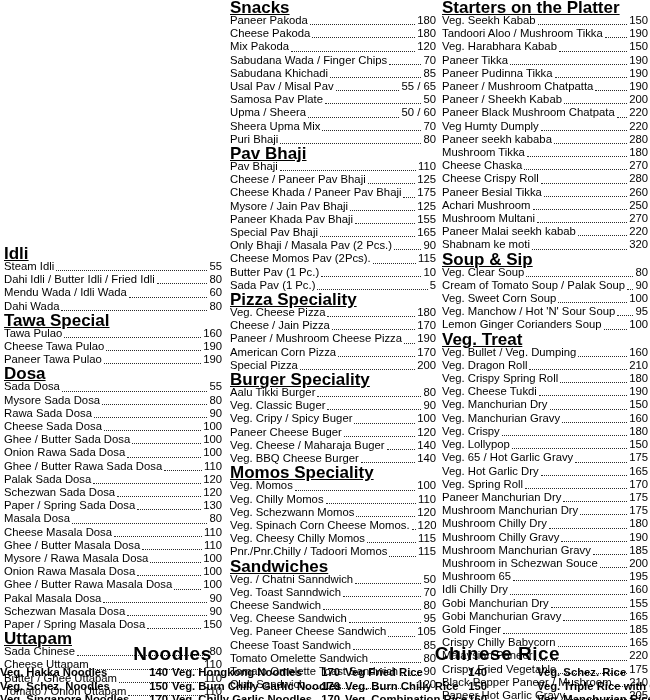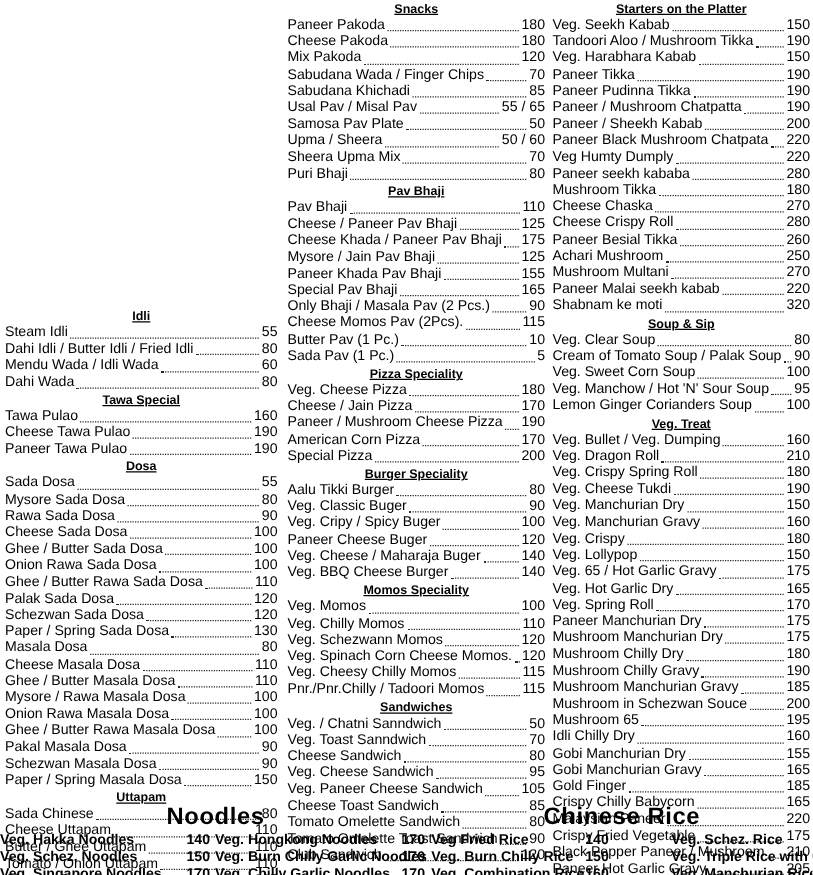--- a/index.html
+++ b/index.html
@@ -18,23 +18,23 @@
   .cols{
     display:flex;
     width:650px;
   }
   .col{box-sizing:border-box;}
   .col-left{width:228px;padding:0 6px 0 4px;}
   .col-mid{width:212px;padding:0 4px 0 2px;}
   .col-right{width:210px;padding:0 2px 0 2px;}
 
   .sec-title{
-    text-align:center;
+    text-align:left;
     font-weight:bold;
-    font-size:10px;
+    font-size:17px;
     text-decoration:underline;
     line-height:13px;
     margin:1px 0 0 0;
     white-space:nowrap;
   }
   .big-title{
     text-align:center;
     font-weight:bold;
     font-size:19px;
     letter-spacing:.5px;

